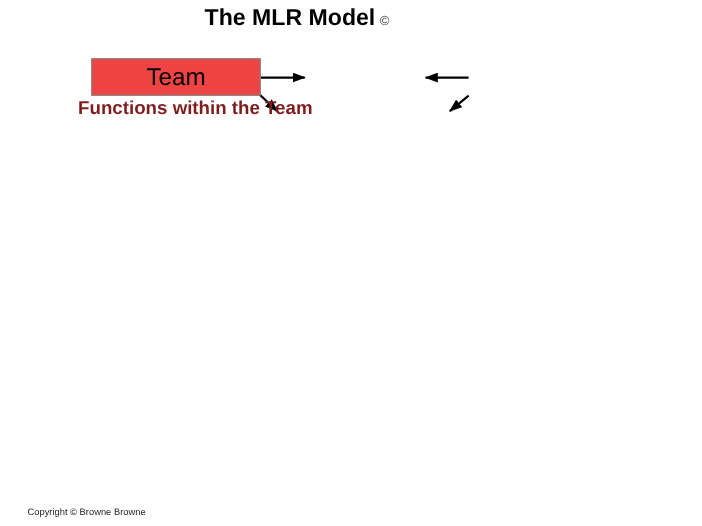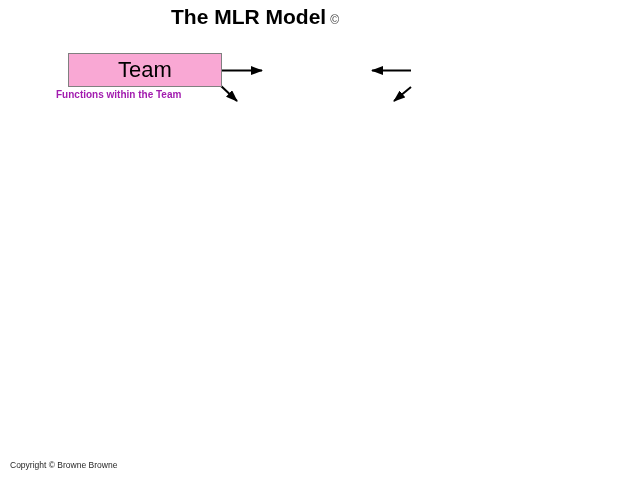--- a/index.html
+++ b/index.html
@@ -8,20 +8,21 @@
     background: #ffffff;
   }
   .slide {
     position: relative;
     width: 510px;
     height: 478px;
     background: #ffffff;
     overflow: hidden;
     font-family: "Liberation Sans", sans-serif;
     color: #000000;
+    margin-left: 15px;
   }
   .title-row {
     position: absolute;
     top: 5px;
     left: 0;
     width: 100%;
     text-align: center;
     white-space: nowrap;
   }
   .title-main {
@@ -40,21 +41,21 @@
     position: absolute;
     left: 0;
     top: 0;
     width: 638px;
     height: 478px;
     z-index: 1;
     pointer-events: none;
   }
   .model-box {
     position: absolute;
-    background: #f9a8d4;
+    background: #ef4444;
     border: 1.5px solid #808080;
     box-sizing: border-box;
     display: flex;
     align-items: center;
     justify-content: center;
     z-index: 2;
   }
   .box-team {
     left: 68px;
     top: 53px;
@@ -68,23 +69,23 @@
     height: 33px;
   }
   .box-label {
     font-size: 22px;
     font-weight: normal;
     color: #000000;
     white-space: nowrap;
   }
   .fn-label {
     position: absolute;
-    font-size: 10px;
+    font-size: 17px;
     font-weight: bold;
-    color: #a21caf;
+    color: #7f1d1d;
     white-space: nowrap;
     z-index: 2;
   }
   .fn-team {
     left: 56px;
     top: 89px;
   }
   .fn-organisation {
     left: 406px;
     top: 94px;

